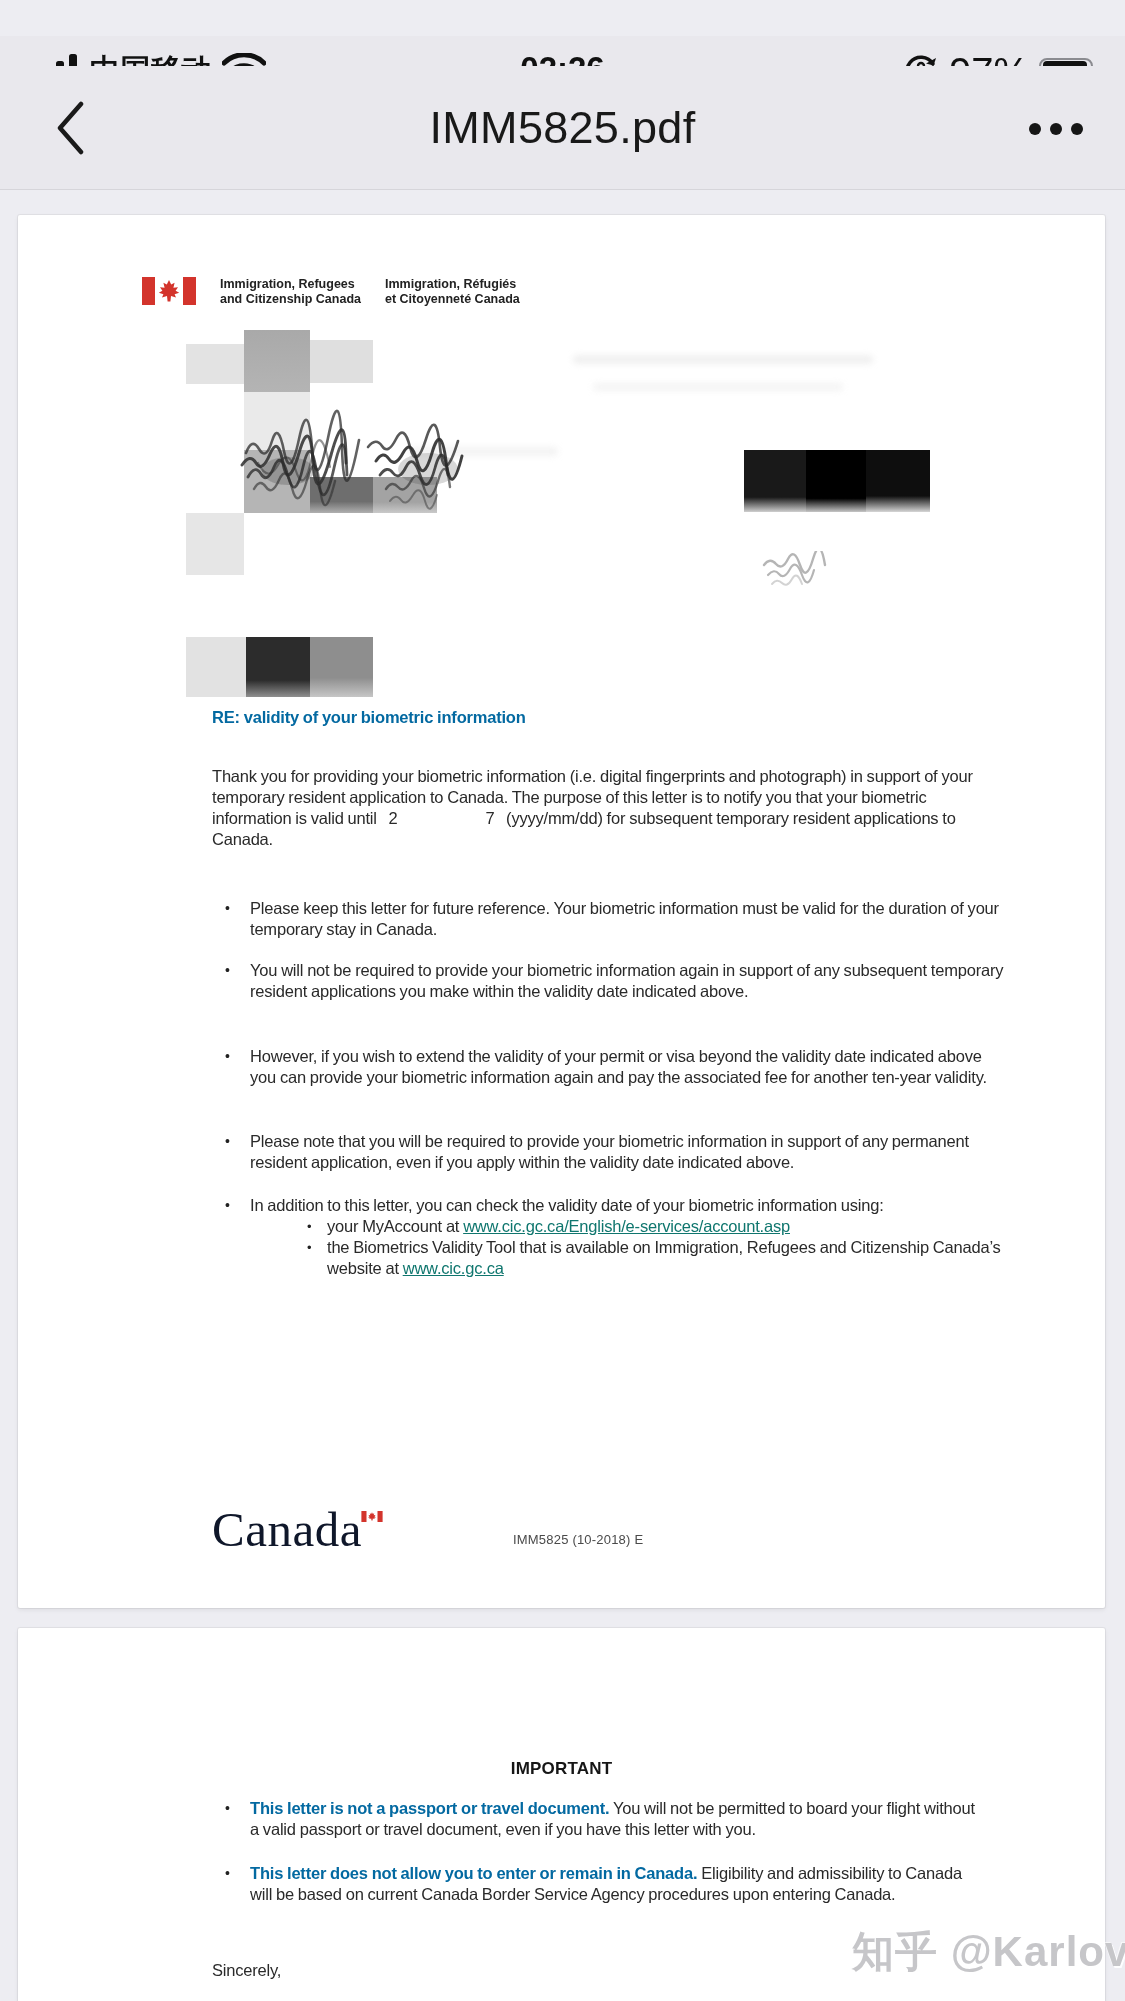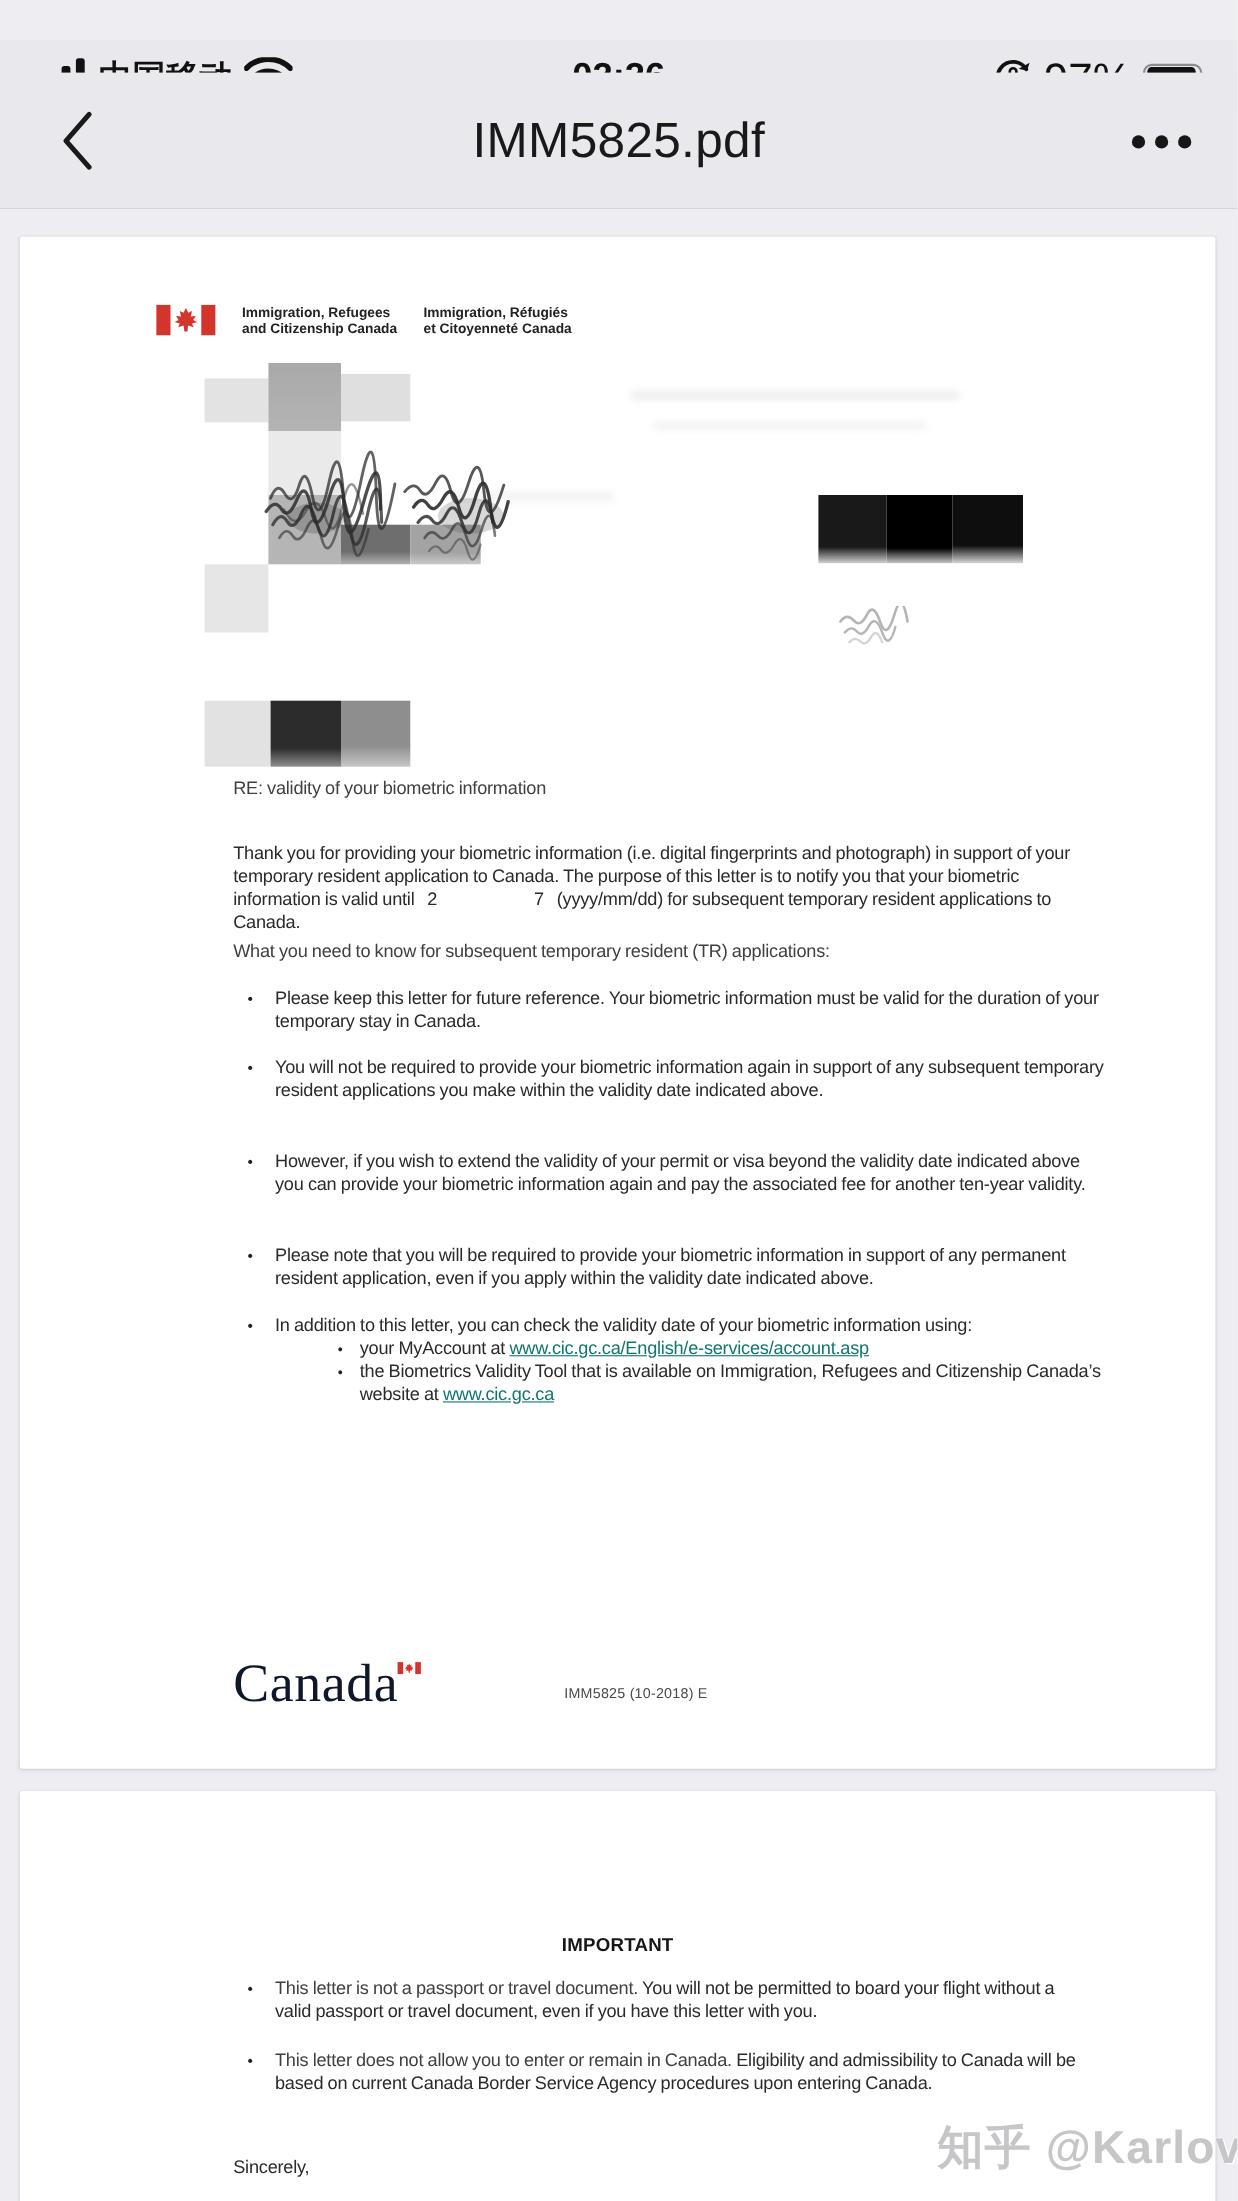--- a/index.html
+++ b/index.html
@@ -35,21 +35,21 @@
   
   .content { position:absolute; left:0; top:190px; width:1125px; height:1811px; background:#ededf2; }
   .page {
     position:absolute; left:18px; width:1087px; background:#ffffff;
     border-radius:2px; box-shadow:0 0 0 1px rgba(0,0,0,0.05), 0 2px 5px rgba(0,0,0,0.07);
   }
   .page1 { top:25px; height:1393px; }
   .page2 { top:1438px; height:520px; }
   
   .ltr { color:#2a2a2a; font-size:16.5px; line-height:21px; letter-spacing:-0.2px; word-spacing:-0.5px; }
-  .bold { font-weight:400; color:#404040; }
+  .bold { font-weight:700; color:#0369a1; }
   .abs { position:absolute; }
   
   .logo-row { position:absolute; left:124px; top:62px; display:flex; align-items:flex-start; gap:24px;font-weight:bold; }
   .logo-text { font-size:12.5px; line-height:15px; color:#222; letter-spacing:0; }
   .logo-text + .logo-text { margin-left:0; }
   
   .rb { position:absolute; }
   .ghost { position:absolute; background:#f0f0f0; filter:blur(3px); border-radius:4px; }
   .blackblock { position:absolute; left:726px; top:235px; width:186px; height:62px; display:flex; }
   .blackblock div { height:100%; }
@@ -217,21 +217,20 @@
       </div>
 
       <div class="abs ltr bold" style="left:194px;top:492px;">RE: validity of your biometric information</div>
 
       <div class="abs ltr" style="left:194px;top:527px;width:783px;margin-top:24px;">
         <span>Thank you for providing your biometric information (i.e. digital fingerprints and photograph) in support of your temporary resident application to Canada. The purpose of this letter is to notify you that your biometric information is valid until</span>
         <span>&nbsp;&nbsp;<span>2</span><span style="display:inline-block;width:88px;"></span><span>7</span>&nbsp;&nbsp;</span>
         <span>(yyyy/mm/dd) for subsequent temporary resident applications to Canada.</span>
       </div>
 
-      <div class="abs ltr bold" style="left:194px;top:640px;">What you need to know for subsequent temporary resident (TR) applications:</div>
 
       <div class="bullet ltr" style="top:683px;">
         <span class="dot">•</span>
         <div class="btxt">Please keep this letter for future reference. Your biometric information must be valid for the duration of your temporary stay in Canada.</div>
       </div>
       <div class="bullet ltr" style="top:745px;">
         <span class="dot">•</span>
         <div class="btxt">You will not be required to provide your biometric information again in support of any subsequent temporary resident applications you make within the validity date indicated above.</div>
       </div>
       <div class="bullet ltr" style="top:831px;">

